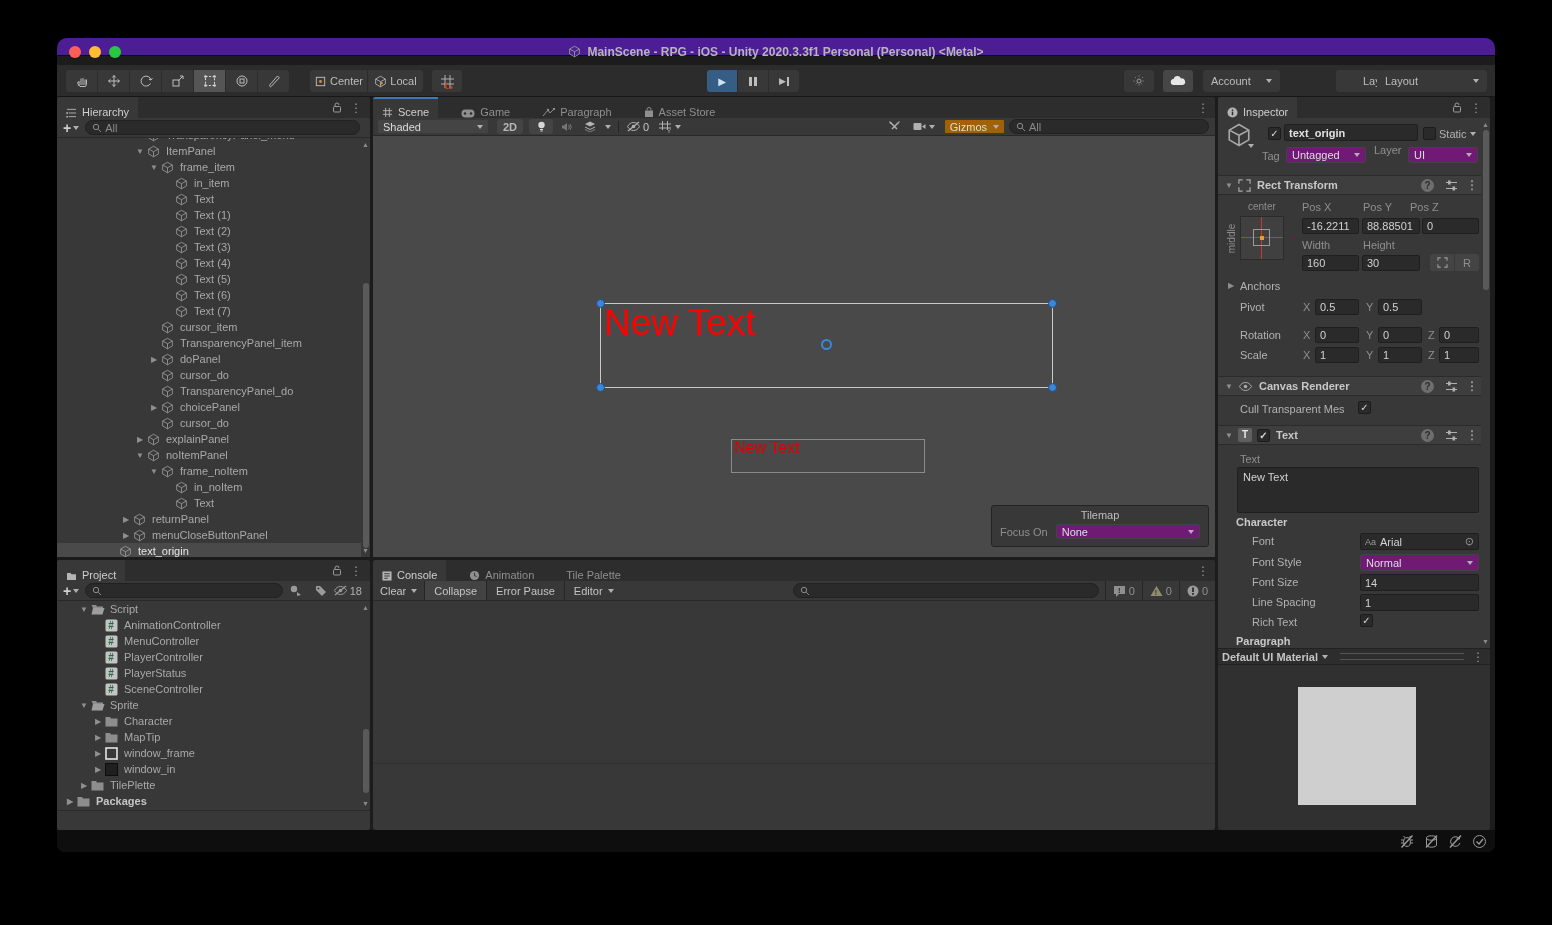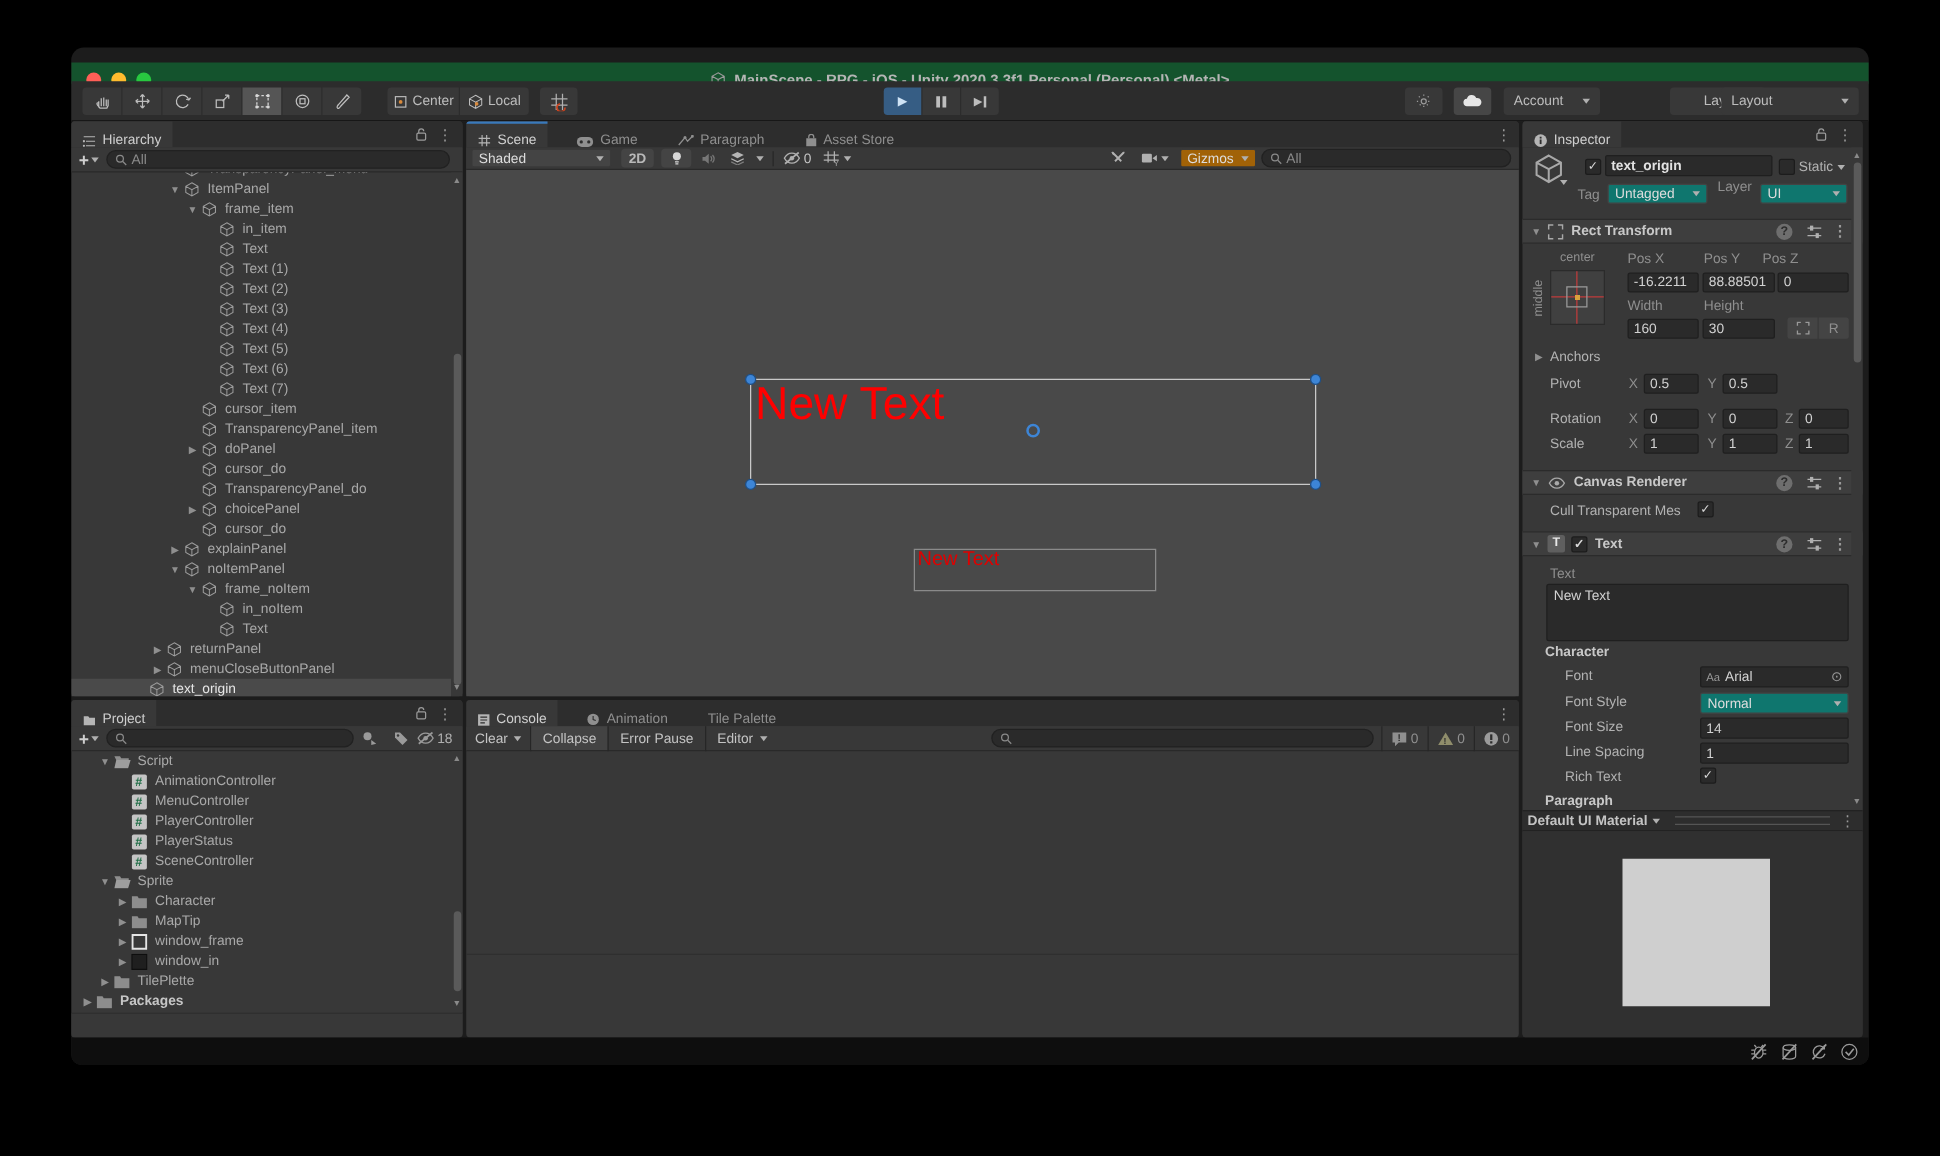--- a/index.html
+++ b/index.html
@@ -2,21 +2,21 @@
 <html><head>
 <meta charset="utf-8">
 <style>
   html,body{margin:0;padding:0;background:#000;width:1552px;height:925px;
     font-family:"Liberation Sans",sans-serif;-webkit-font-smoothing:antialiased;}
   *{box-sizing:border-box;}
   .abs{position:absolute;}
   .win{position:absolute;left:57px;top:38px;width:1438px;height:814px;background:#1c1c1c;
     border-radius:10px 10px 8px 8px;overflow:hidden;font-size:11px;color:#c4c4c4;}
   
-  .titlebar{position:absolute;left:0;top:12px;width:100%;height:18px;background:#14532d;
+  .titlebar{position:absolute;left:0;top:0;width:100%;height:18px;background:#4c1d95;
     border-bottom:1px solid #0c0c0c;}
   .light{position:absolute;top:7.5px;width:12px;height:12px;border-radius:50%;}
   .title-wrap{position:absolute;top:0;left:0;right:0;height:27px;display:flex;align-items:center;
     justify-content:center;gap:6px;color:#b5b5b5;font-weight:bold;font-size:12px;}
   
   .toolbar{position:absolute;left:0;top:27px;width:100%;height:32px;background:#2c2c2c;
     border-bottom:1px solid #171717;}
   .tbtn{position:absolute;top:5px;height:22px;background:#383838;display:flex;align-items:center;
     justify-content:center;gap:3px;color:#bdbdbd;}
   .tbtn.on{background:#555;}
@@ -36,21 +36,21 @@
   .tab.active{background:#383838;color:#cfcfcf;}
   .tab.bluetop{box-shadow:inset 0 2px 0 #3a79bb;}
   .tabright{position:absolute;top:0;height:21px;display:flex;align-items:center;gap:8px;color:#9a9a9a;}
   .kebab{color:#9a9a9a;font-size:12px;letter-spacing:0;}
   .ptoolbar{position:absolute;left:0;top:21px;right:0;height:20px;background:#383838;
     border-bottom:1px solid #292929;display:flex;align-items:center;}
   .searchpill{height:15px;background:#2a2a2a;border:1px solid #212121;border-radius:8px;
     display:flex;align-items:center;gap:3px;padding:0 6px;color:#8a8a8a;}
   .field{background:#2a2a2a;border:1px solid #1f1f1f;border-radius:2px;color:#d2d2d2;
     display:flex;align-items:center;padding:0 4px;overflow:hidden;white-space:nowrap;}
-  .dd{background:#0f766e;border:1px solid #434343;border-radius:2px;color:#ddd;display:flex;
+  .dd{background:#701a75;border:1px solid #434343;border-radius:2px;color:#ddd;display:flex;
     align-items:center;padding:0 5px;justify-content:space-between;white-space:nowrap;}
   .chk{width:13px;height:13px;background:#2a2a2a;border:1px solid #1c1c1c;border-radius:2px;
     color:#d8d8d8;font-size:10px;line-height:11px;text-align:center;}
   .lbl{color:#b2b2b2;}
   .dim{color:#8f8f8f;}
   
   .trow{height:16px;display:flex;align-items:center;color:#a9a9a9;white-space:nowrap;}
   .trow.sel{background:#4a4a4a;color:#e6e6e6;}
   .tarrow{width:14px;flex:0 0 14px;font-size:8px;color:#8f8f8f;text-align:center;}
   .ticon{width:15px;flex:0 0 15px;height:14px;margin-right:4px;display:flex;align-items:center;}
@@ -831,20 +831,30 @@
       <span class="handle" style="left:223px;top:163px"></span>
       <span class="handle" style="left:675px;top:163px"></span>
       <span class="handle" style="left:223px;top:247px"></span>
       <span class="handle" style="left:675px;top:247px"></span>
       <span style="position:absolute;left:448px;top:203px;width:11px;height:11px;border-radius:50%;border:2px solid #3d85d6"></span>
 
       <div style="position:absolute;left:358px;top:303px;width:194px;height:34px;border:1px solid #8a8a8a">
         <div style="position:absolute;left:2px;top:-1px;font-size:16px;color:#e00000;white-space:nowrap">New Text</div>
       </div>
 
+      <div style="position:absolute;left:618px;top:369px;width:218px;height:42px;background:#383838;border:1px solid #232323;border-radius:3px">
+        <div style="text-align:center;padding-top:3px;color:#bdbdbd">Tilemap</div>
+        <div style="display:flex;align-items:center;padding:3px 8px 0 8px;gap:8px">
+          <span class="dim">Focus On</span>
+          <div class="dd" style="flex:1;height:15px">
+            <span>None</span>
+              <span class="caret"></span>
+          </div>
+        </div>
+      </div>
     </div>
   </div>
 
   <div class="panel" style="left:316px;top:522px;width:842px;height:270px">
     <div class="tabs">
       <div class="tab active">
         <span>
             <svg width="10" height="10" viewBox="0 0 11 11">
               <rect x="0.5" y="0.5" width="10" height="10" fill="#b5b5b5"></rect>
               <path d="M2.5 3h6M2.5 5.5h6M2.5 8h4" stroke="#2d2d2d"></path>

